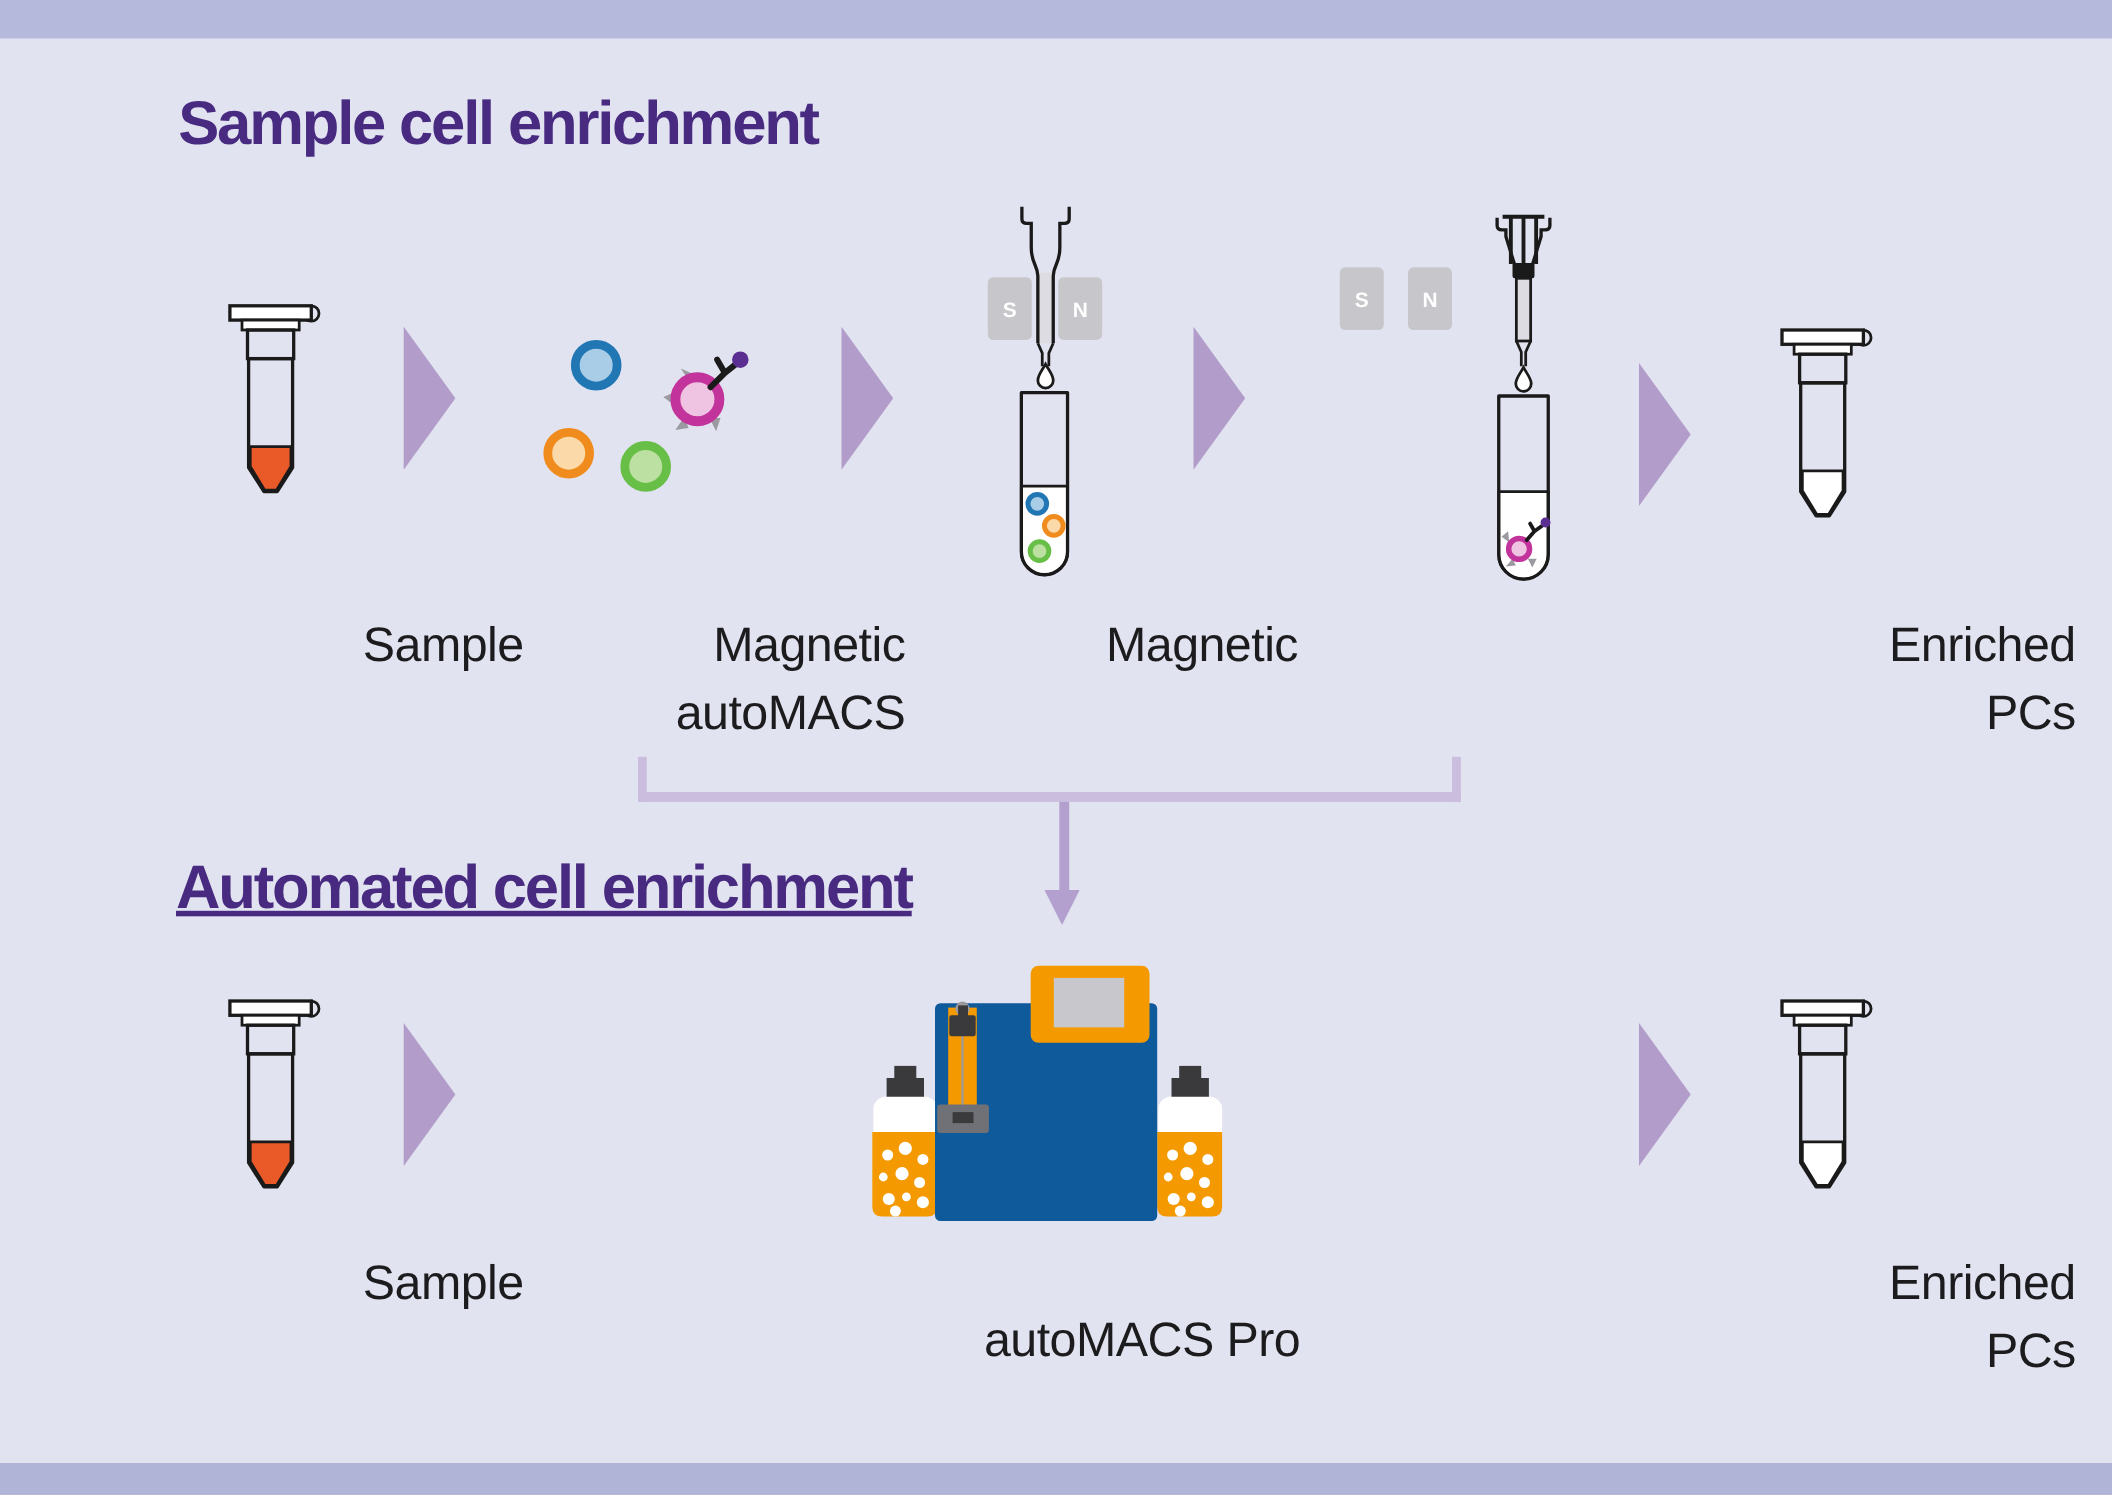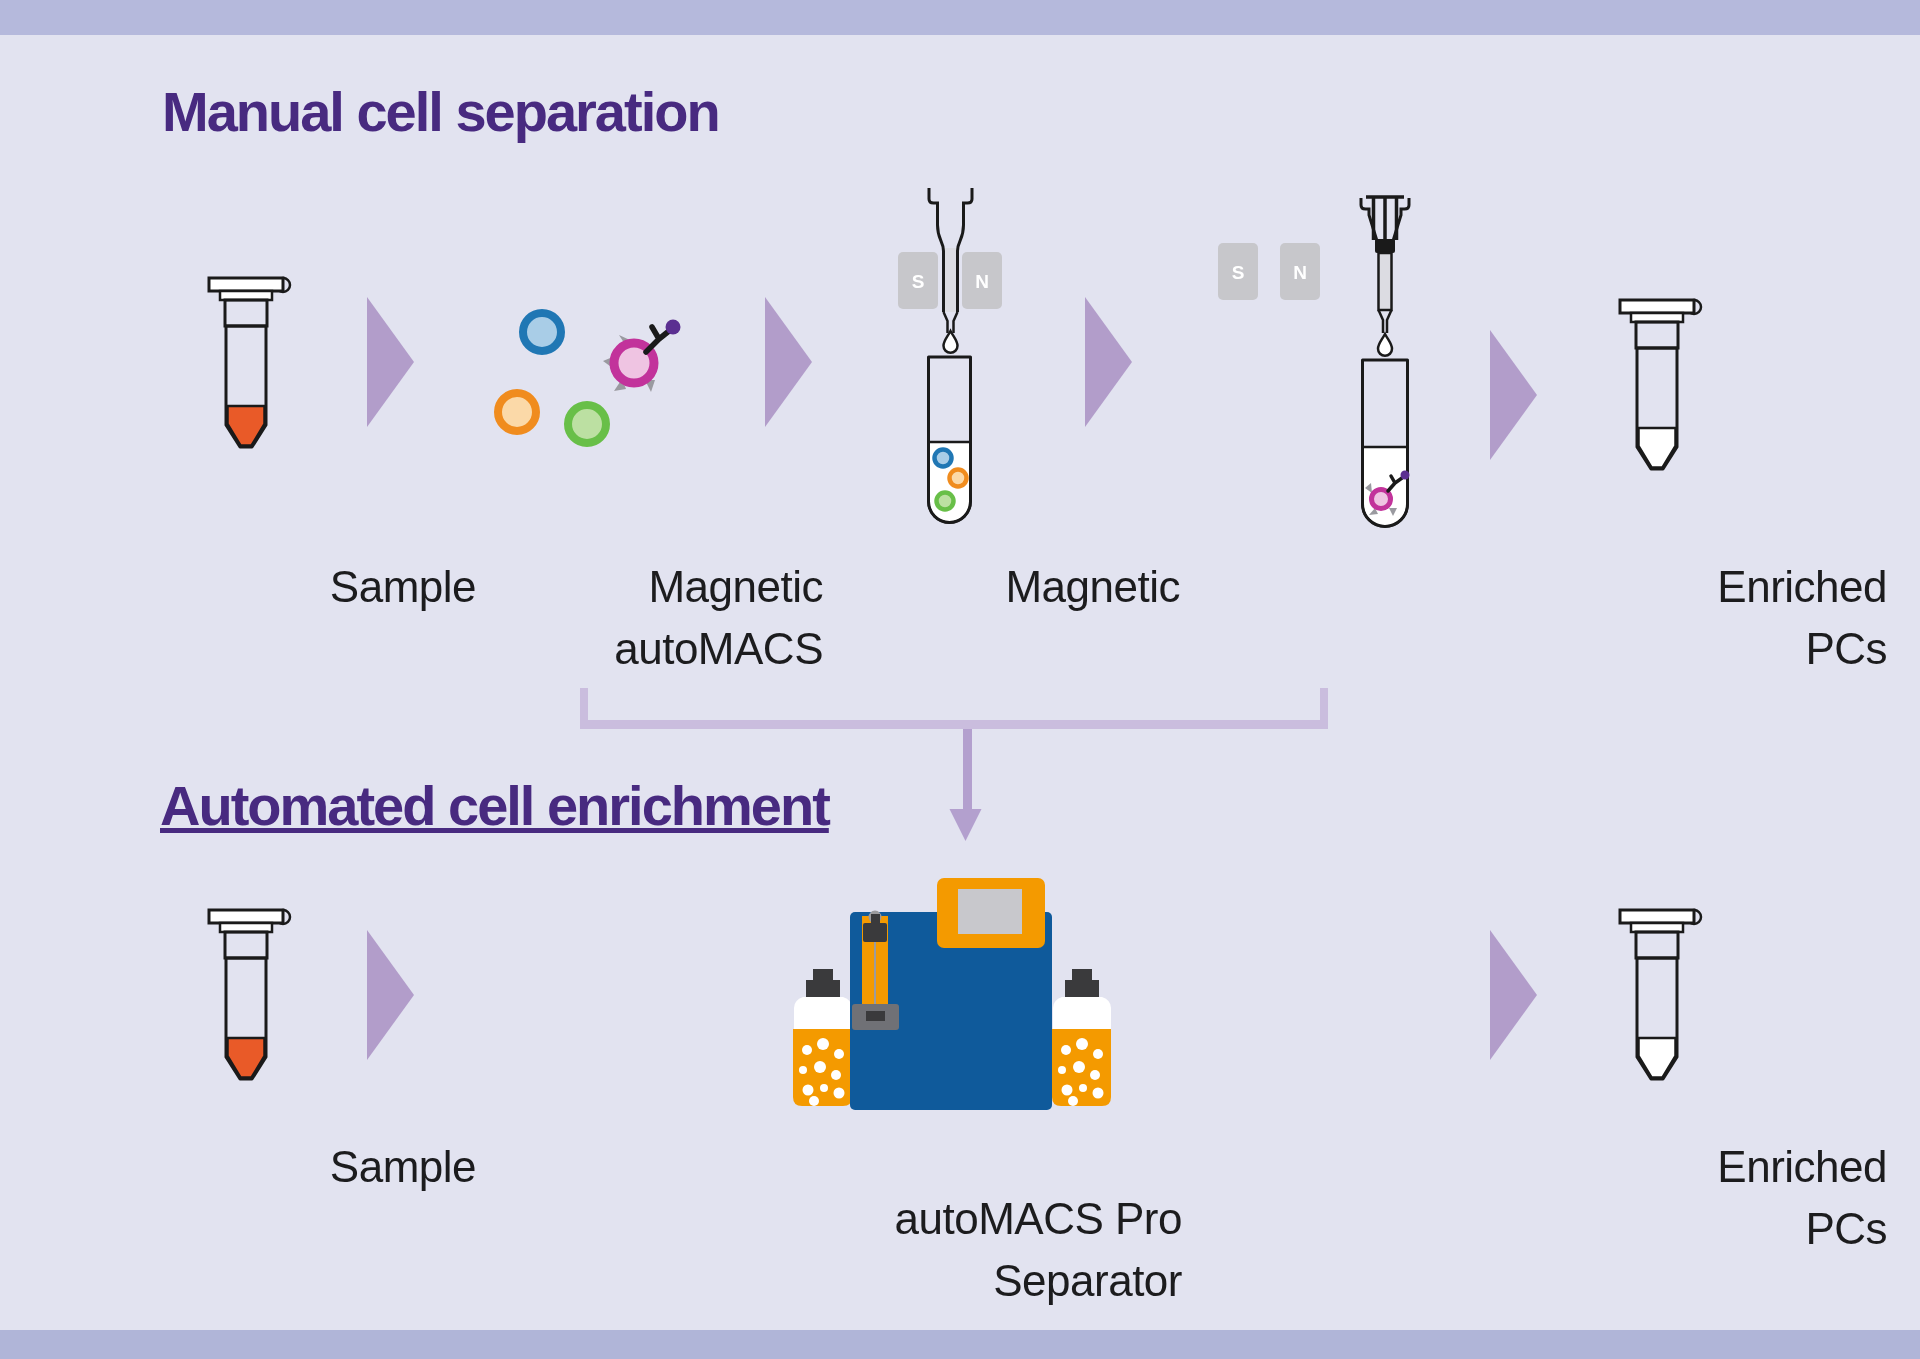--- a/index.html
+++ b/index.html
@@ -62,21 +62,21 @@
   .bubble{fill:var(--white);}
 </style>
 </head>
 <body>
 
 <div class="canvas">
 
   <div class="band top"></div>
   <div class="band bottom"></div>
 
-  <h1 class="section-heading manual">Manual cell separation</h1>
+  <h1 class="section-heading manual">Sample cell enrichment</h1>
   <h1 class="section-heading automated">Automated cell enrichment</h1>
 
   <svg class="gfx" width="1920" height="1359" viewBox="0 0 1920 1359">
 
     <g>
       <circle class="tube-loop" cx="283" cy="285" r="7"></circle>
       <rect class="tube-lid" x="209" y="278" width="74" height="13"></rect>
       <rect class="tube-step" x="220" y="291" width="52" height="9"></rect>
       <rect class="tube-cap" x="225" y="300" width="42" height="26"></rect>
       <path class="liquid-orange" d="M 227.5 406 L 227.5 424 L 240.5 445.5 L 251.5 445.5 L 264.5 424 L 264.5 406 Z"></path>
@@ -260,20 +260,19 @@
     <div>Enriched</div>
     <div>PCs</div>
   </div>
 
   <div class="step-label" style="left:16px;top:1136px">
     <div>Sample</div>
     <div></div>
   </div>
   <div class="step-label" style="left:722px;top:1188px">
     <div>autoMACS Pro</div>
-    <div>Separator</div>
   </div>
   <div class="step-label" style="left:1427px;top:1136px">
     <div>Enriched</div>
     <div>PCs</div>
   </div>
 
 </div>
 
 </body></html>

